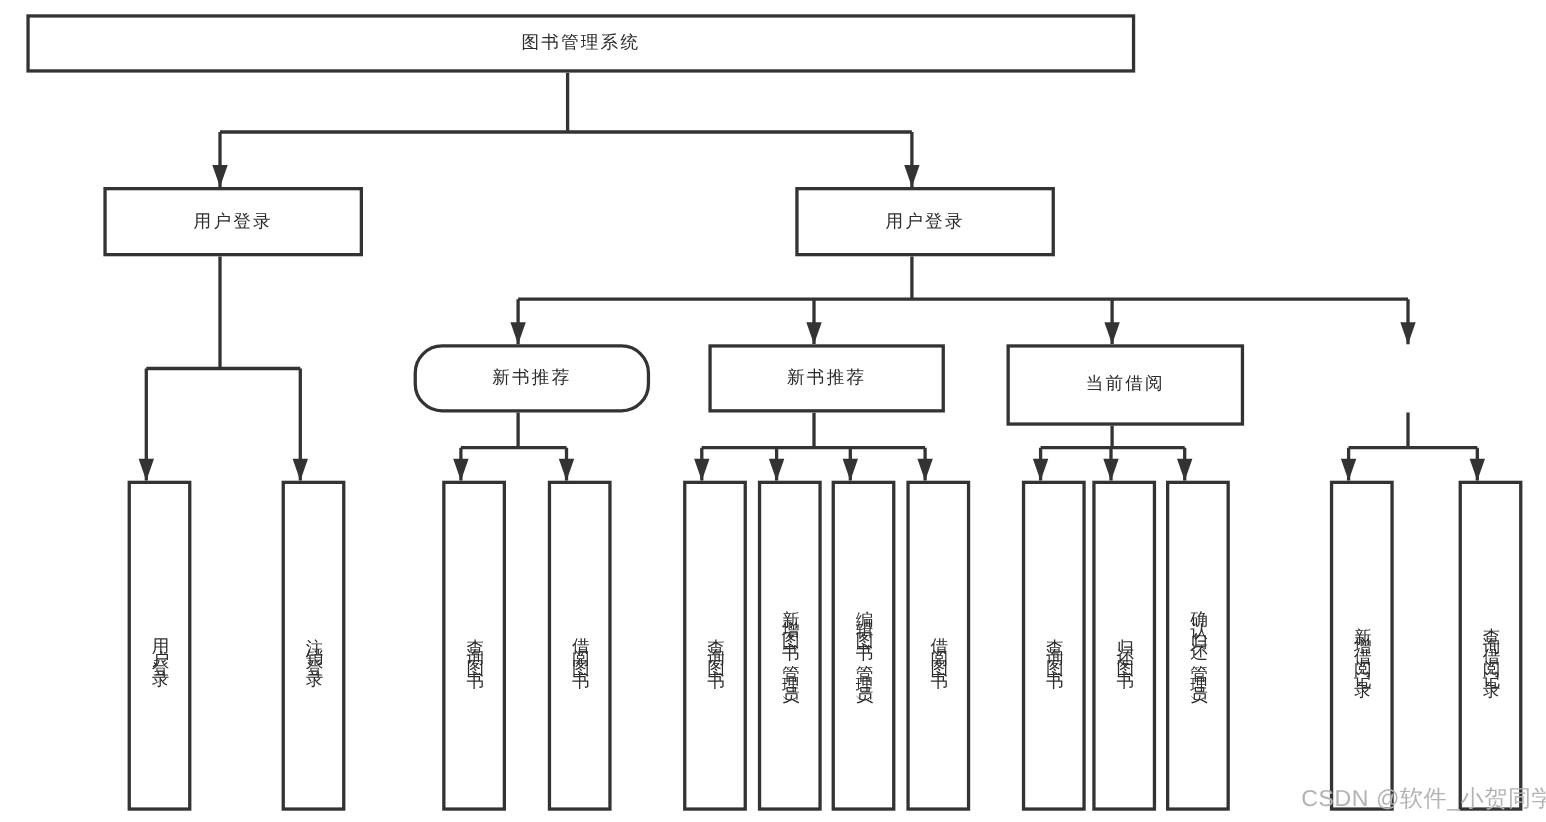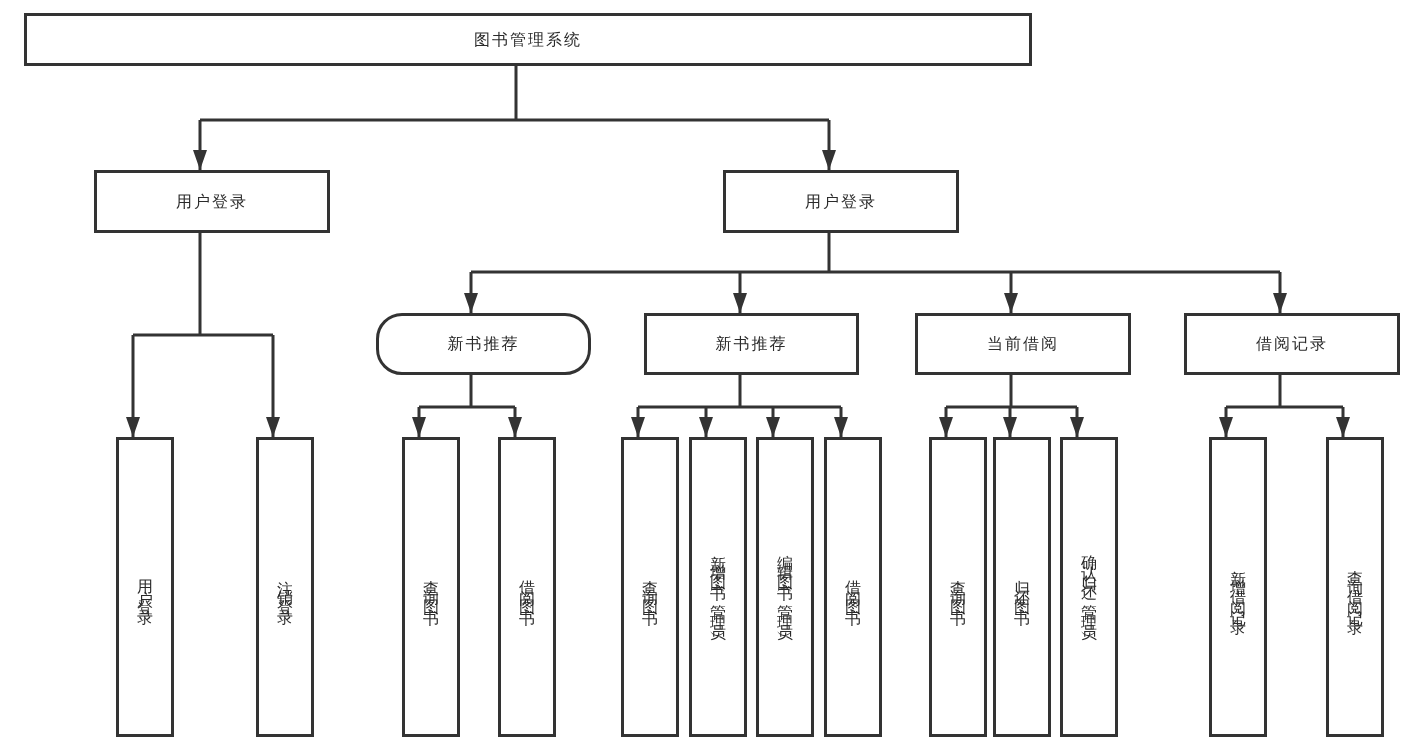--- a/index.html
+++ b/index.html
@@ -137,25 +137,22 @@
   <div class="box h" style="left:711px; top:170px; width:236px; height:63px;">
     <span>用户登录</span>
   </div>
 
   <div class="box h" style="left:364px; top:313px; width:215px; height:62px;border-radius:26px;">
     <span>新书推荐</span>
   </div>
   <div class="box h" style="left:632px; top:313px; width:215px; height:62px;">
     <span>新书推荐</span>
   </div>
-  <div class="box h" style="left:903px; top:313px; width:216px; height:62px;">
+  <div class="box h" style="left:903px; top:313px; width:216px; height:74px;">
     <span>当前借阅</span>
-  </div>
-  <div class="box h" style="left:1172px; top:313px; width:216px; height:62px;">
-    <span>借阅记录</span>
   </div>
 
   <div class="box v" style="left:104px; top:437px; width:58px; height:300px;">
     <span>用户登录</span>
   </div>
   <div class="box v" style="left:244px; top:437px; width:58px; height:300px;">
     <span>注销登录</span>
   </div>
 
   <div class="box v" style="left:390px; top:437px; width:58px; height:300px;">
@@ -188,14 +185,15 @@
     <span>确认归还（管理员）</span>
   </div>
 
   <div class="box v" style="left:1197px; top:437px; width:58px; height:300px;">
     <span>新增借阅记录</span>
   </div>
   <div class="box v" style="left:1314px; top:437px; width:58px; height:300px;">
     <span>查询借阅记录</span>
   </div>
 
+  <div class="watermark">CSDN @软件_小贺同学</div>
 
 </div>
 
 </body></html>

